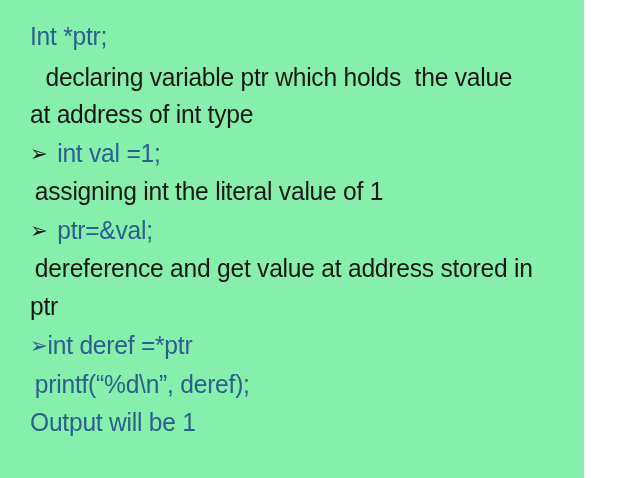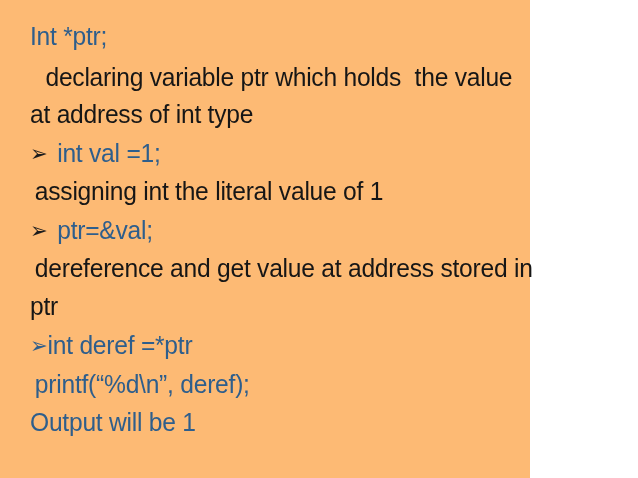--- a/index.html
+++ b/index.html
@@ -10,23 +10,23 @@
   body {
     width: 638px;
     height: 478px;
     background: #ffffff;
     font-family: "Liberation Sans", sans-serif;
     overflow: hidden;
   }
 
   #slide {
     position: relative;
-    width: 530px;
+    width: 584px;
     height: 478px;
-    background: #fdba74;
+    background: #86efac;
     box-sizing: border-box;
   }
 
   .body-block {
     position: absolute;
     left: 30px;
     top: 18px;
     width: 588px;
   }
 

